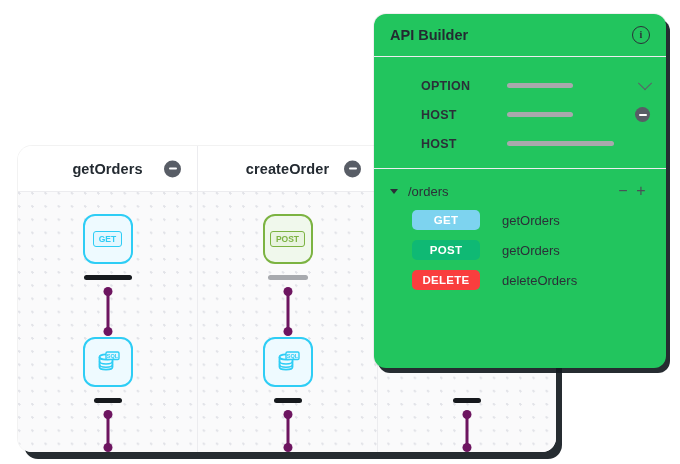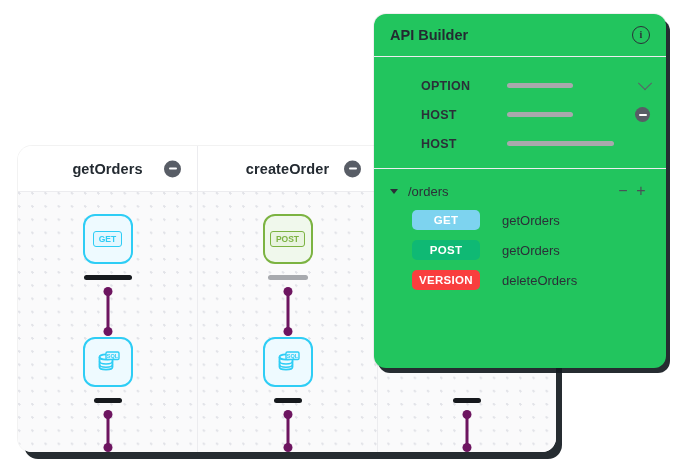--- a/index.html
+++ b/index.html
@@ -363,18 +363,18 @@
       <span class="ep-badge" style="background:#7dd3ef">GET</span>
       <span class="ep-name">getOrders</span>
     </div>
 
     <div class="ep-row">
       <span class="ep-badge" style="background:#0fb974">POST</span>
       <span class="ep-name">getOrders</span>
     </div>
 
     <div class="ep-row">
-      <span class="ep-badge" style="background:#f93e3e">VERSION</span>
+      <span class="ep-badge" style="background:#f93e3e">DELETE</span>
       <span class="ep-name">deleteOrders</span>
     </div>
 
   </div>
 </div>
 
 </body></html>

